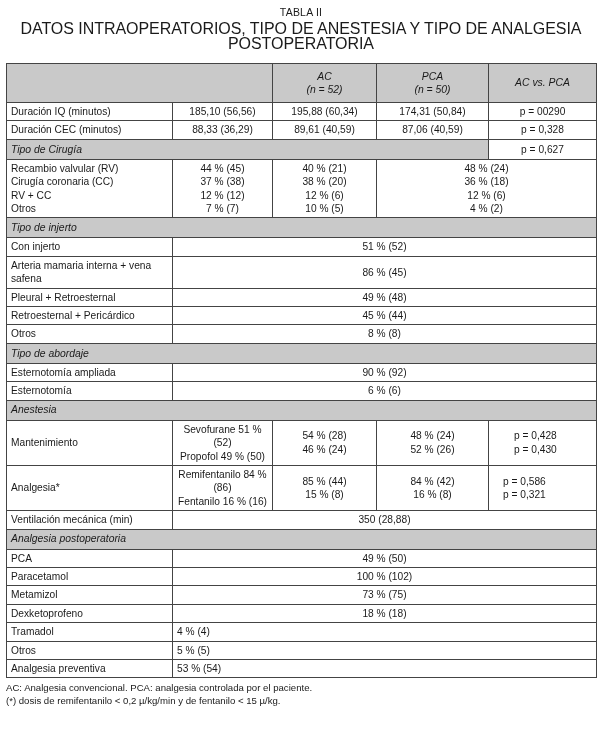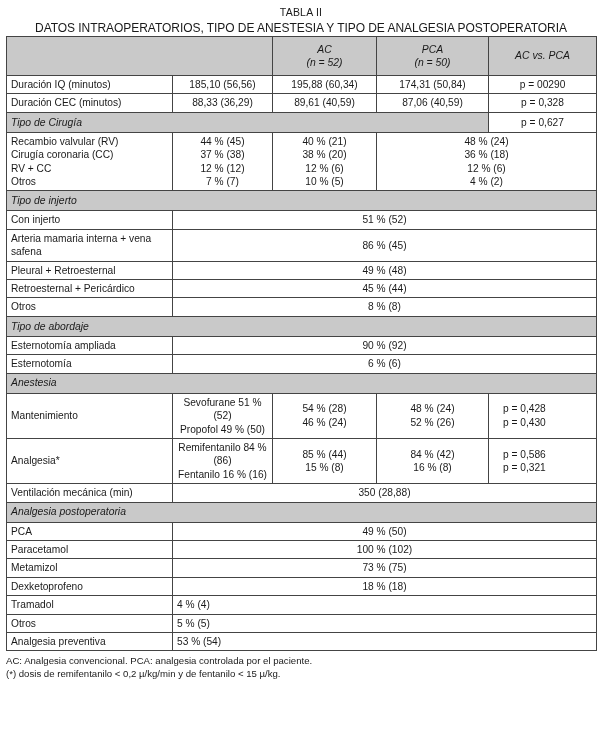--- a/index.html
+++ b/index.html
@@ -24,29 +24,29 @@
   .title-block {
     text-align: center;
     padding-top: 5px;
   }
   .title-main {
     font-size: 10.5px;
     letter-spacing: 0.2px;
     line-height: 15px;
   }
   .title-sub {
-    font-size: 12px;
+    font-size: 16px;
     letter-spacing: -0.05px;
     line-height: 15px;
     padding-top: 1px;
   }
   table.t2 {
     border-collapse: collapse;
     width: 590px;
-    margin-top: 0;
+    margin-top: 12px;
     table-layout: fixed;
     font-size: 10.2px;
   }
   table.t2 td {
     border: 1px solid #444;
     padding: 2px 4px;
     vertical-align: middle;
     line-height: 13.4px;
     background: #ffffff;
   }
@@ -219,21 +219,21 @@
       </tr>
 
       <tr>
         <td class="lbl">Mantenimiento</td>
         <td class="ctr multi">Sevofurane 51 % (52)
 Propofol 49 % (50)</td>
         <td class="ctr multi">54 % (28)
 46 % (24)</td>
         <td class="ctr multi">48 % (24)
 52 % (26)</td>
-        <td class="lft multi" style="padding-left:14px">p = 0,428
+        <td class="lft multi" style="padding-left:25px">p = 0,428
 p = 0,430</td>
       </tr>
 
       <tr>
         <td class="lbl">Analgesia*</td>
         <td class="ctr multi">Remifentanilo 84 % (86)
 Fentanilo 16 % (16)</td>
         <td class="ctr multi">85 % (44)
 15 % (8)</td>
         <td class="ctr multi">84 % (42)

